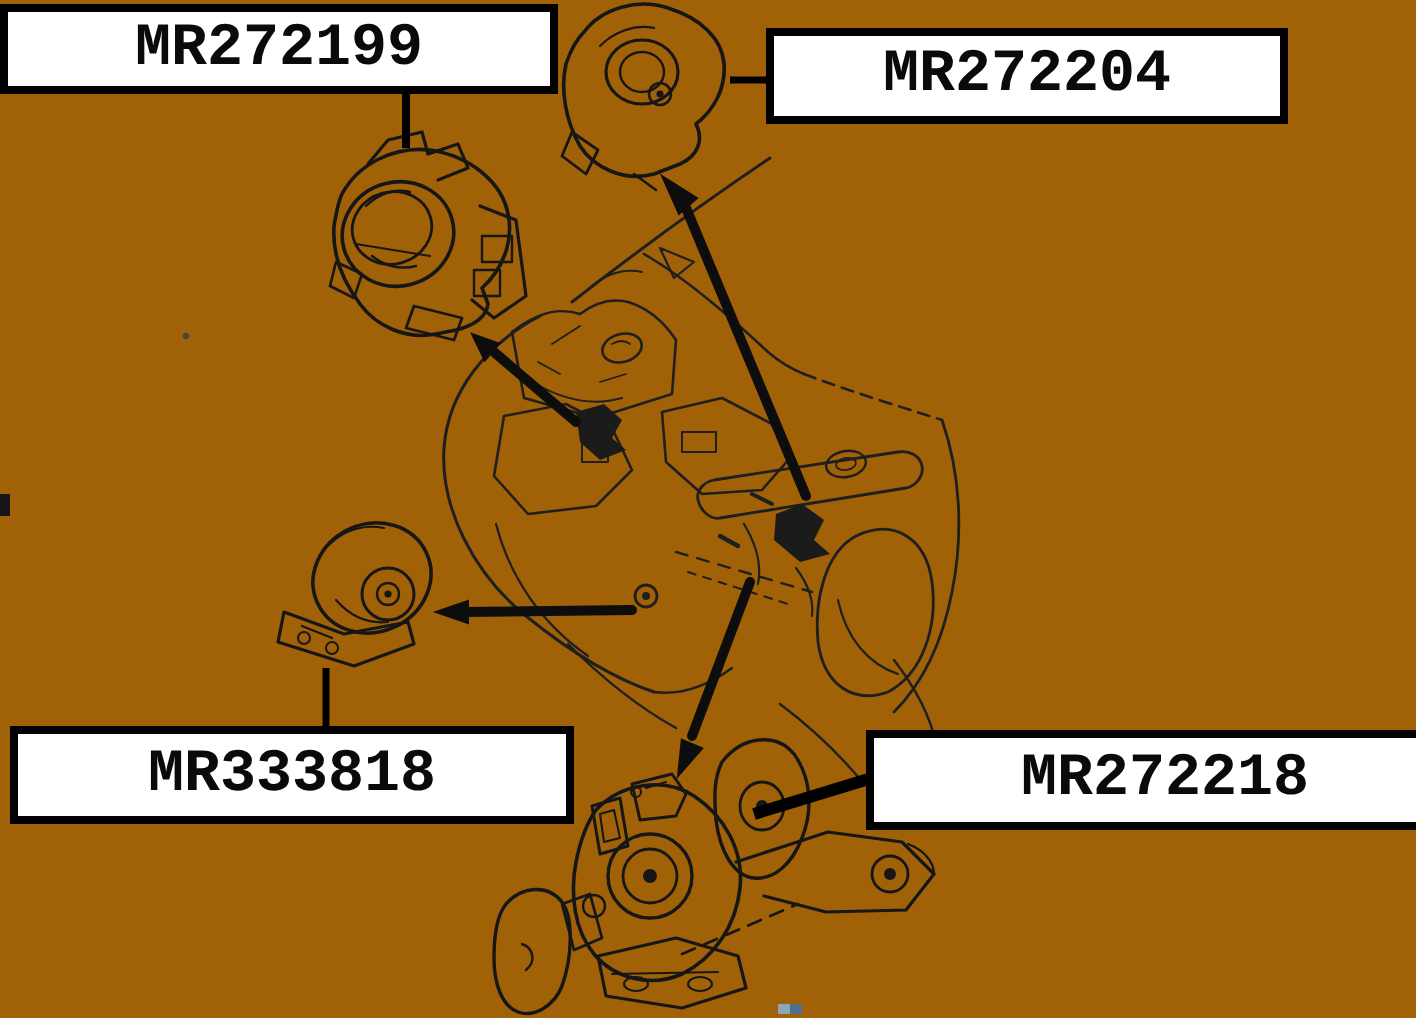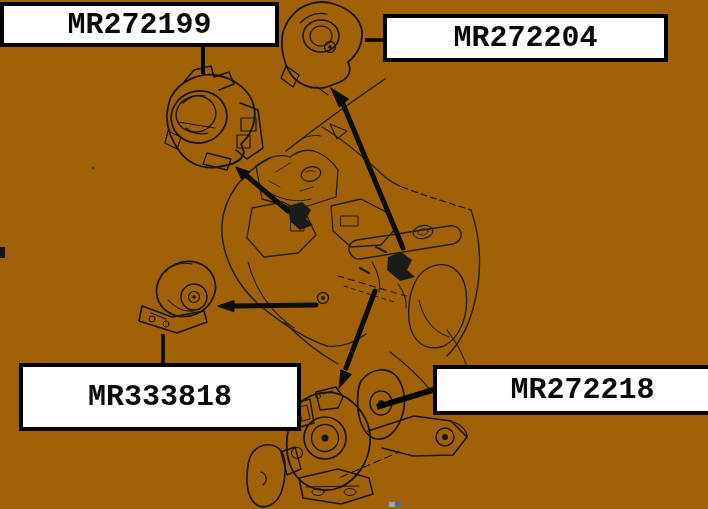--- a/index.html
+++ b/index.html
@@ -10,22 +10,22 @@
   .stage svg{position:absolute;left:0;top:0;}
   .callout{
     position:absolute;box-sizing:border-box;border:4px solid #000;background:#fff;
     display:flex;align-items:center;justify-content:center;
   }
   .callout span{
     font-weight:700;font-size:30px;letter-spacing:0px;color:#0a0a0a;line-height:1;
     white-space:nowrap;
   }
   .box-tl{left:0px;  top:2px;   width:279px;height:45px;}
-  .box-tr{left:383px;top:14px;  width:285px;height:48px;}
-  .box-bl{left:19px;  top:363px; width:282px;height:68px;}
+  .box-tr{left:383px;top:14px;  width:261px;height:48px;}
+  .box-bl{left:5px;  top:363px; width:282px;height:49px;}
   .box-br{left:433px;top:365px; width:299px;height:50px;}
 </style>
 </head>
 <body>
 
 <div class="stage">
 
   <svg width="708" height="509" viewBox="0 0 708 509">
 
     <g fill="none" stroke="#1f1f1f" stroke-linecap="round" stroke-linejoin="round">

